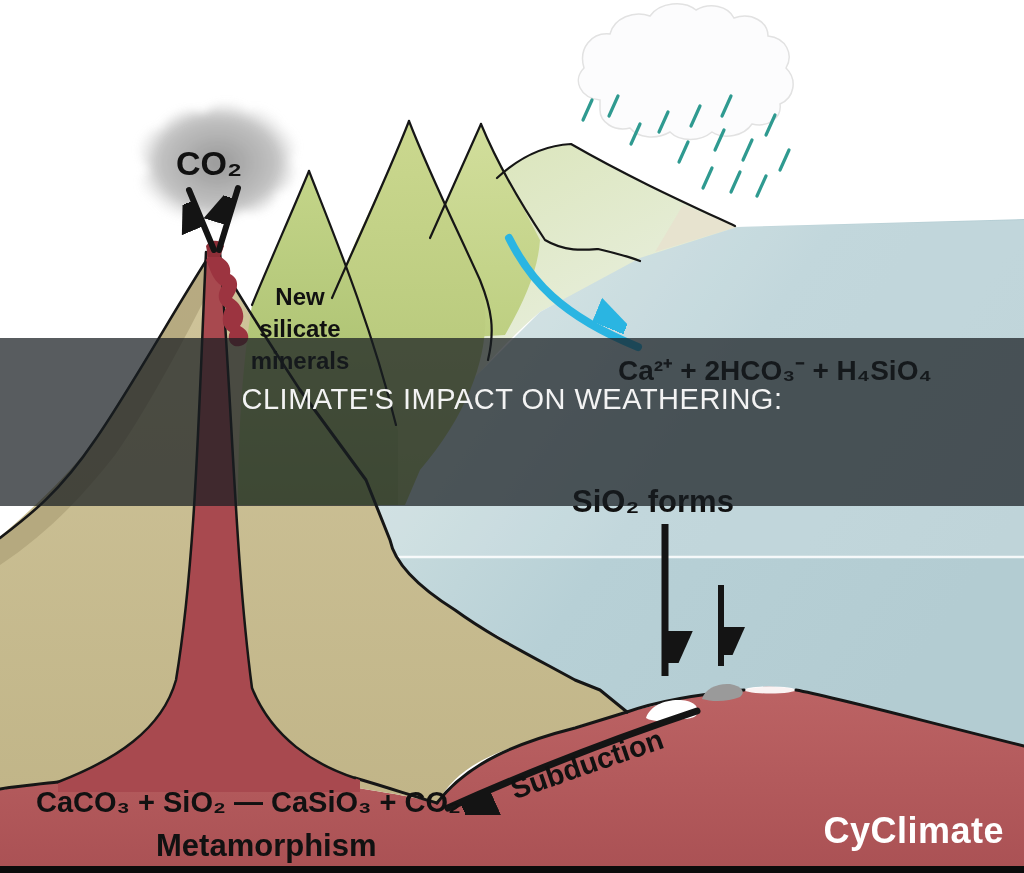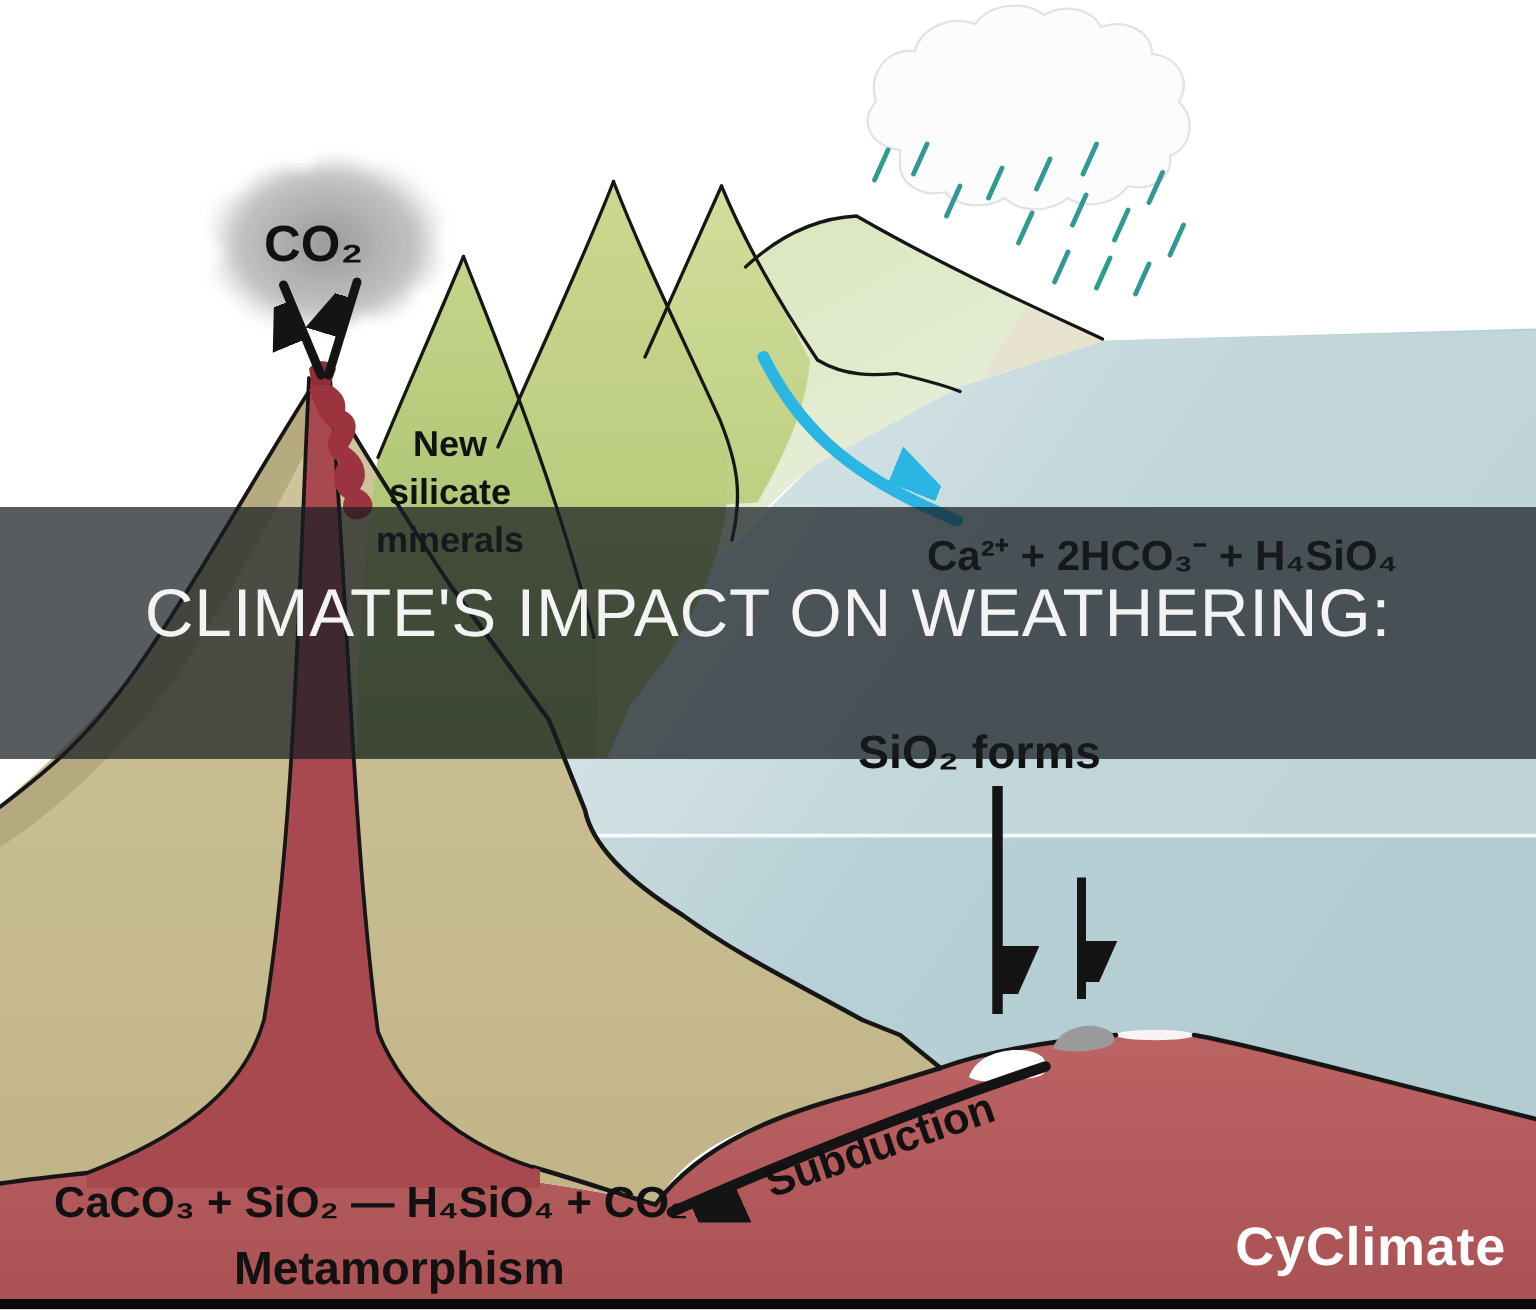--- a/index.html
+++ b/index.html
@@ -21,21 +21,21 @@
   #lbl-sio2f{left:733px;top:604px;font-size:31px;}
   #lbl-subd{left:492px;top:748px;font-size:29px;width:190px;text-align:center;
     transform:rotate(-19deg);}
   #lbl-boteq{left:36px;top:786px;font-size:29px;}
   #lbl-metam{left:108px;top:828px;font-size:31px;margin-left:48px;}
   #banner{
     position:absolute;z-index:2;left:0;top:338px;width:1024px;height:168px;
     background:rgba(23,29,33,0.72);
   }
   .banner-text{position:absolute;z-index:3;left:0;width:1024px;text-align:center;white-space:nowrap;}
-  #banner-line1{top:383px;font-size:45px;font-weight:normal;color:#f3f3f3;letter-spacing:0.5px;}
+  #banner-line1{top:383px;font-size:29px;font-weight:normal;color:#f3f3f3;letter-spacing:0.5px;}
   #banner-line2{top:419px;font-size:47px;font-weight:bold;color:#f5b72b;letter-spacing:-0.5px;}
   #watermark{
     position:absolute;z-index:3;right:20px;top:810px;font-size:36px;font-weight:bold;
     color:#ffffff;letter-spacing:0.5px;margin-left:36px;
   }
 </style>
 </head>
 <body>
 
 <div id="stage">
@@ -206,20 +206,20 @@
     <rect x="0" y="866" width="1024" height="7" fill="#0b0b0b"></rect>
   </svg>
 
   <div class="lbl" id="lbl-co2">CO₂</div>
   <div class="lbl" id="lbl-ca">Ca²⁺ + 2HCO₃⁻ + H₄SiO₄</div>
   <div class="lbl" id="lbl-newsil">New
 silicate
 minerals</div>
   <div class="lbl" id="lbl-caco3f">SiO₂ forms</div>
   <div class="lbl" id="lbl-subd">Subduction</div>
-  <div class="lbl" id="lbl-boteq">CaCO₃ + SiO₂ — H₄SiO₄ + CO₂</div>
+  <div class="lbl" id="lbl-boteq">CaCO₃ + SiO₂ — CaSiO₃ + CO₂</div>
   <div class="lbl" id="lbl-metam">Metamorphism</div>
 
   <div id="banner"></div>
   <div class="banner-text" id="banner-line1">CLIMATE'S IMPACT ON WEATHERING:</div>
 
   <div id="watermark">CyClimate</div>
 </div>
 
 </body></html>

